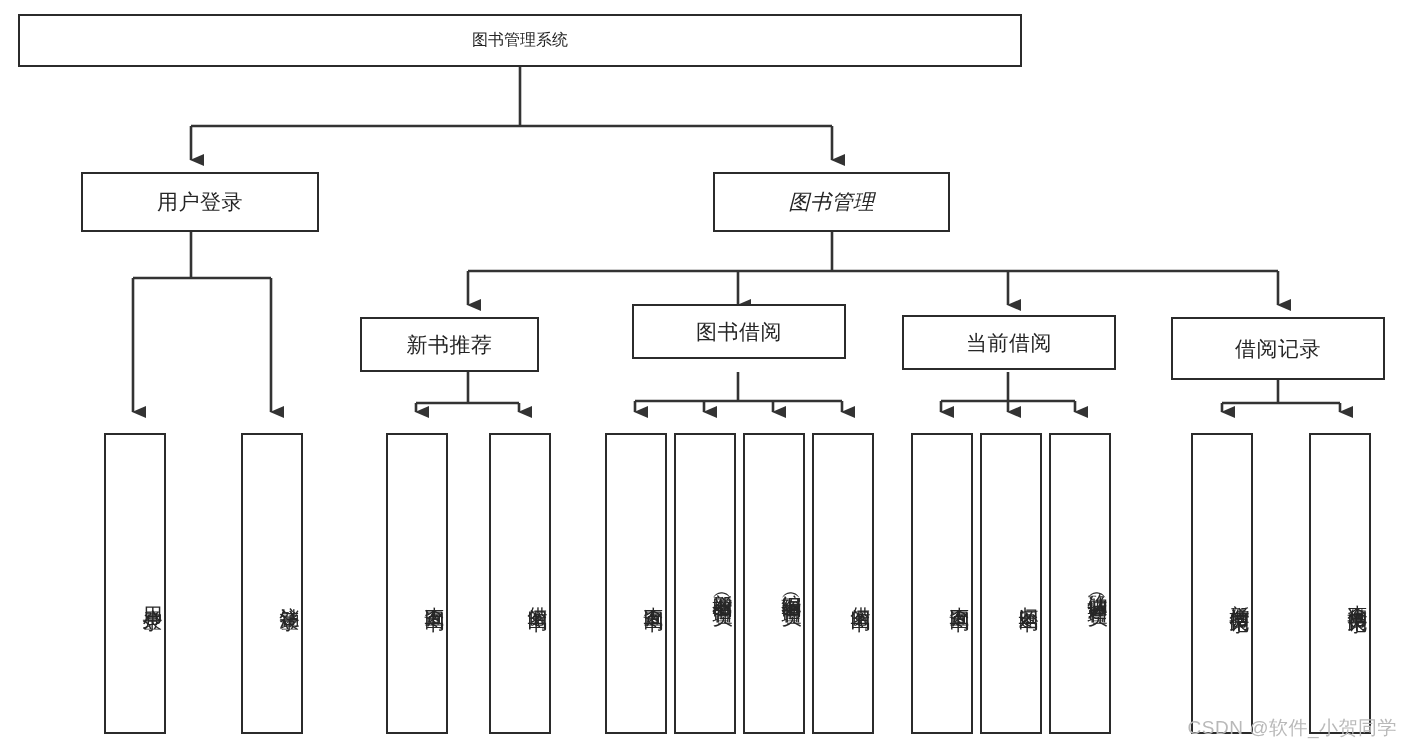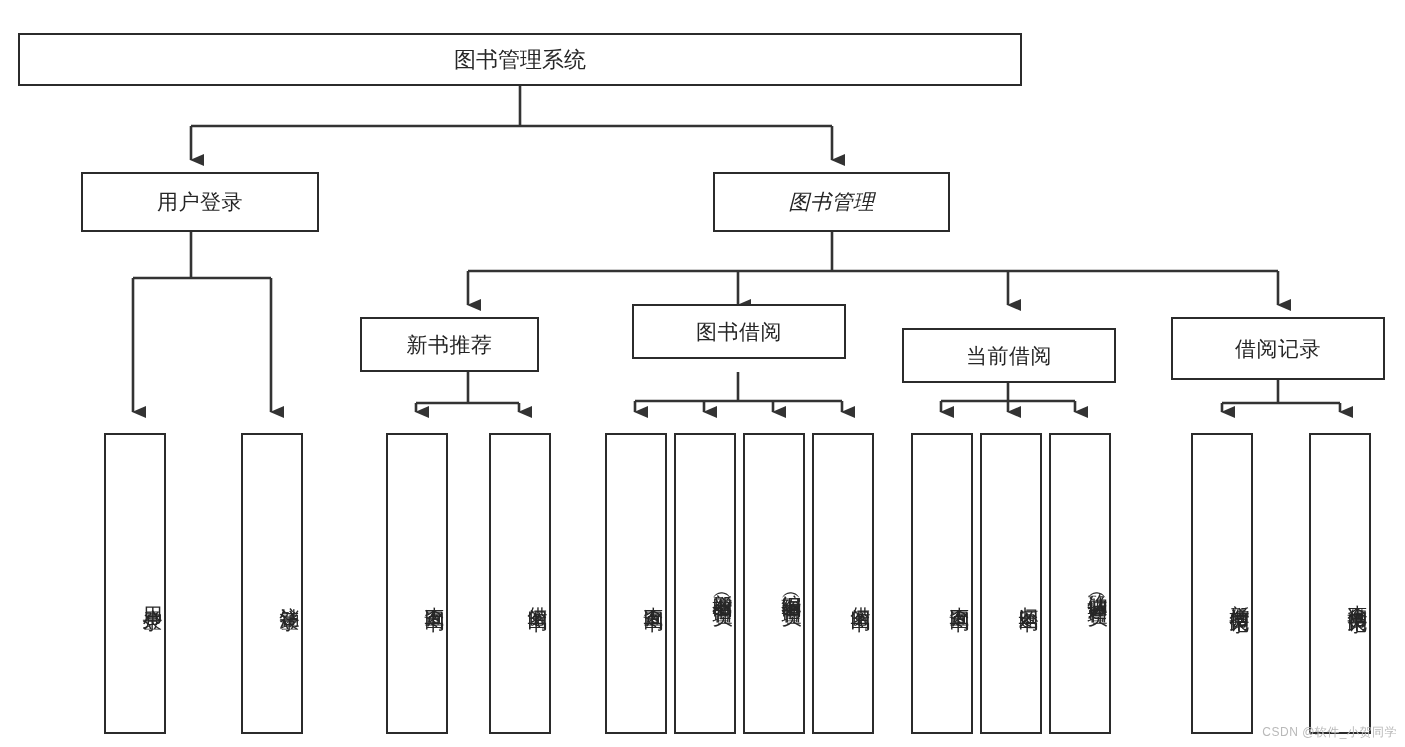--- a/index.html
+++ b/index.html
@@ -33,22 +33,21 @@
     display: flex;
     align-items: center;
     justify-content: center;
     color: #262626;
   }
   .node.horiz {
     font-size: 21px;
     letter-spacing: 0.5px;
   }
   .node.root {
-    font-size: 22px;
-    margin-top: 19px;
+    font-size: 16px;
   }
   .node.vert {
     font-size: 20px;
     writing-mode: vertical-rl;
     text-orientation: upright;
     align-items: flex-start;
     justify-content: center;
     padding-top: 22px;
     line-height: 1.18;
     letter-spacing: 2px;
@@ -56,21 +55,21 @@
   .node.vert .vtext {
     writing-mode: vertical-rl;
     text-orientation: upright;
     display: block;
     white-space: nowrap;
   }
   .watermark {
     position: absolute;
     right: 8px;
     bottom: 6px;
-    font-size: 12px;
+    font-size: 19px;
     color: #b9b9b9;
     letter-spacing: 0.5px;
     white-space: nowrap;
   }
 </style>
 </head>
 <body>
 
 <div id="canvas">
 
@@ -134,21 +133,21 @@
   <div class="node horiz" style="left:713px; top:172px; width:237px; height:60px;font-style:italic;">
     <span>图书管理</span>
   </div>
 
   <div class="node horiz" style="left:360px; top:317px; width:179px; height:55px;">
     <span>新书推荐</span>
   </div>
   <div class="node horiz" style="left:632px; top:304px; width:214px; height:55px;">
     <span>图书借阅</span>
   </div>
-  <div class="node horiz" style="left:902px; top:328px; width:214px; height:55px;">
+  <div class="node horiz" style="left:902px; top:315px; width:214px; height:55px;">
     <span>当前借阅</span>
   </div>
   <div class="node horiz" style="left:1171px; top:317px; width:214px; height:63px;">
     <span>借阅记录</span>
   </div>
 
   <div class="node vert" style="left:104px; top:433px; width:62px; height:301px;">
     <span class="vtext">用户登录</span>
   </div>
   <div class="node vert" style="left:241px; top:433px; width:62px; height:301px;">

